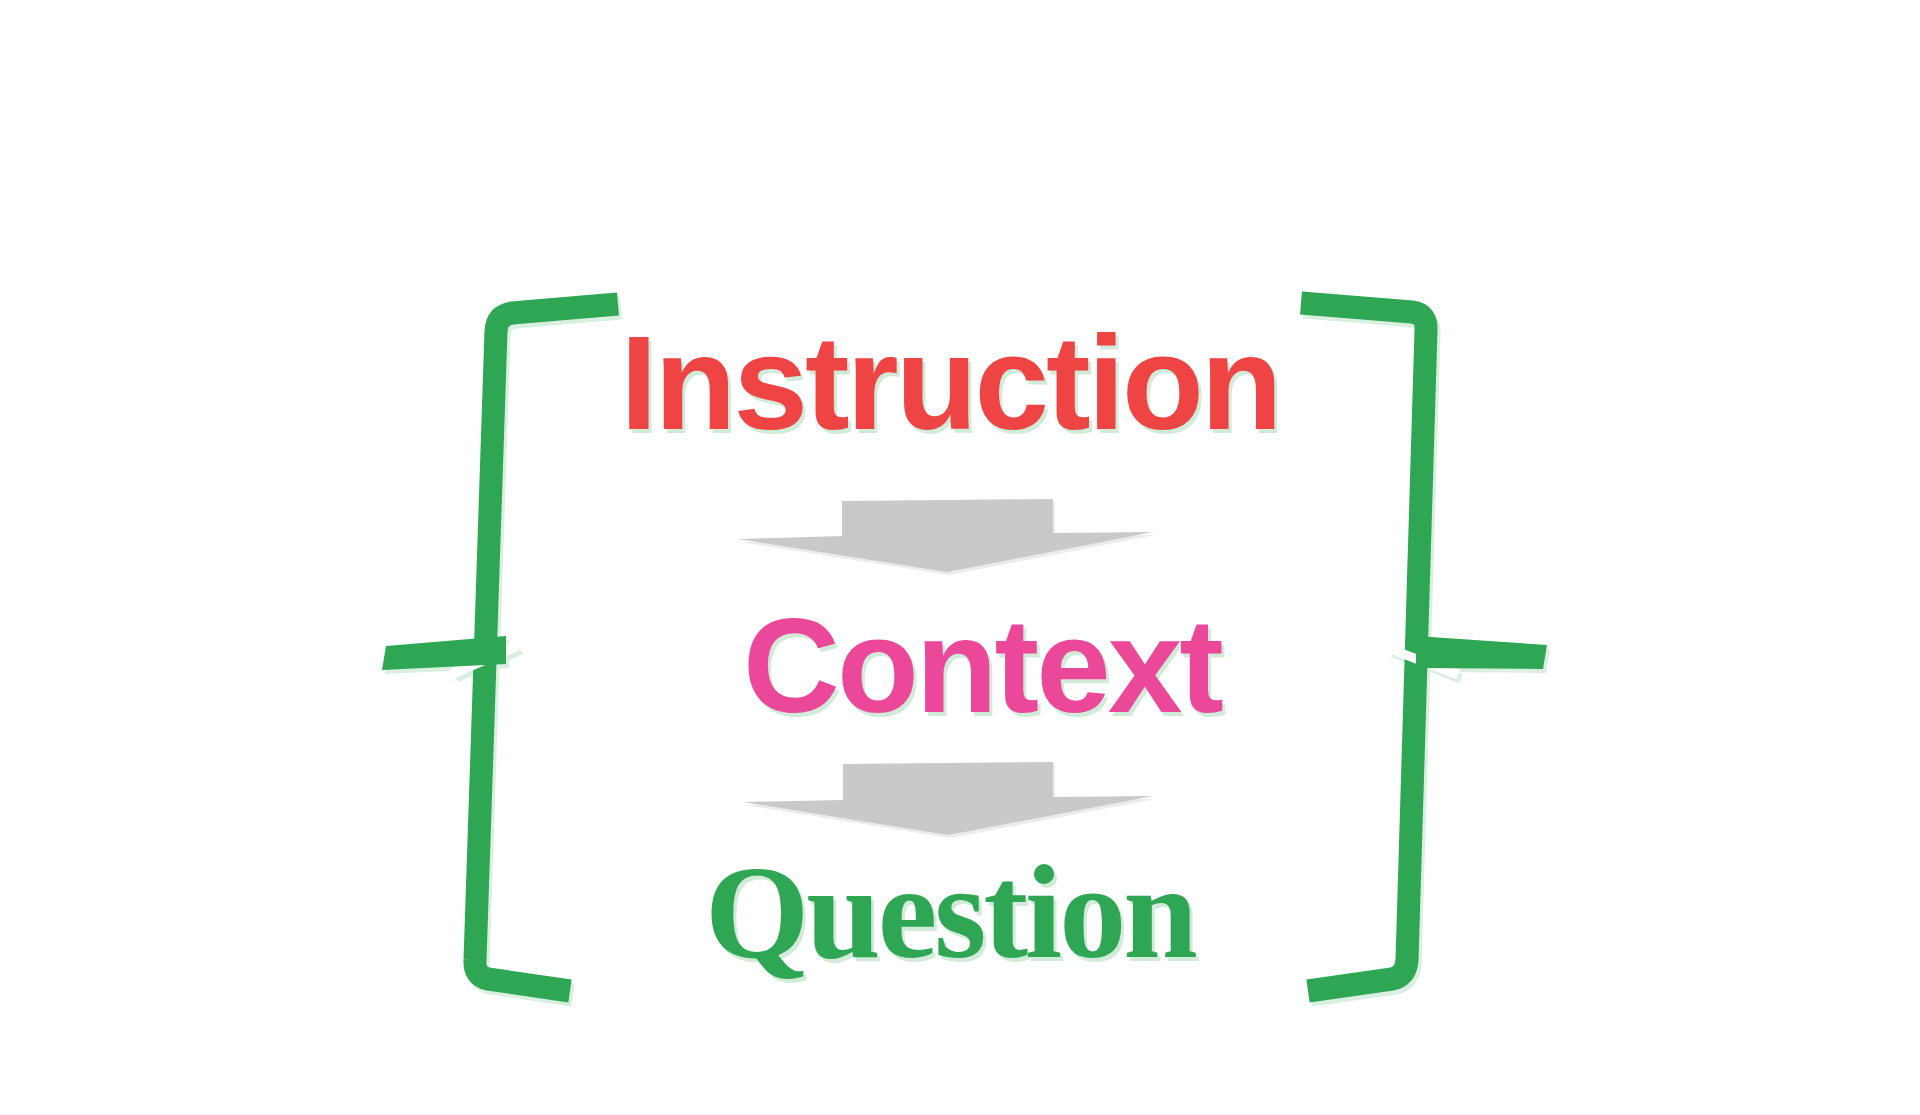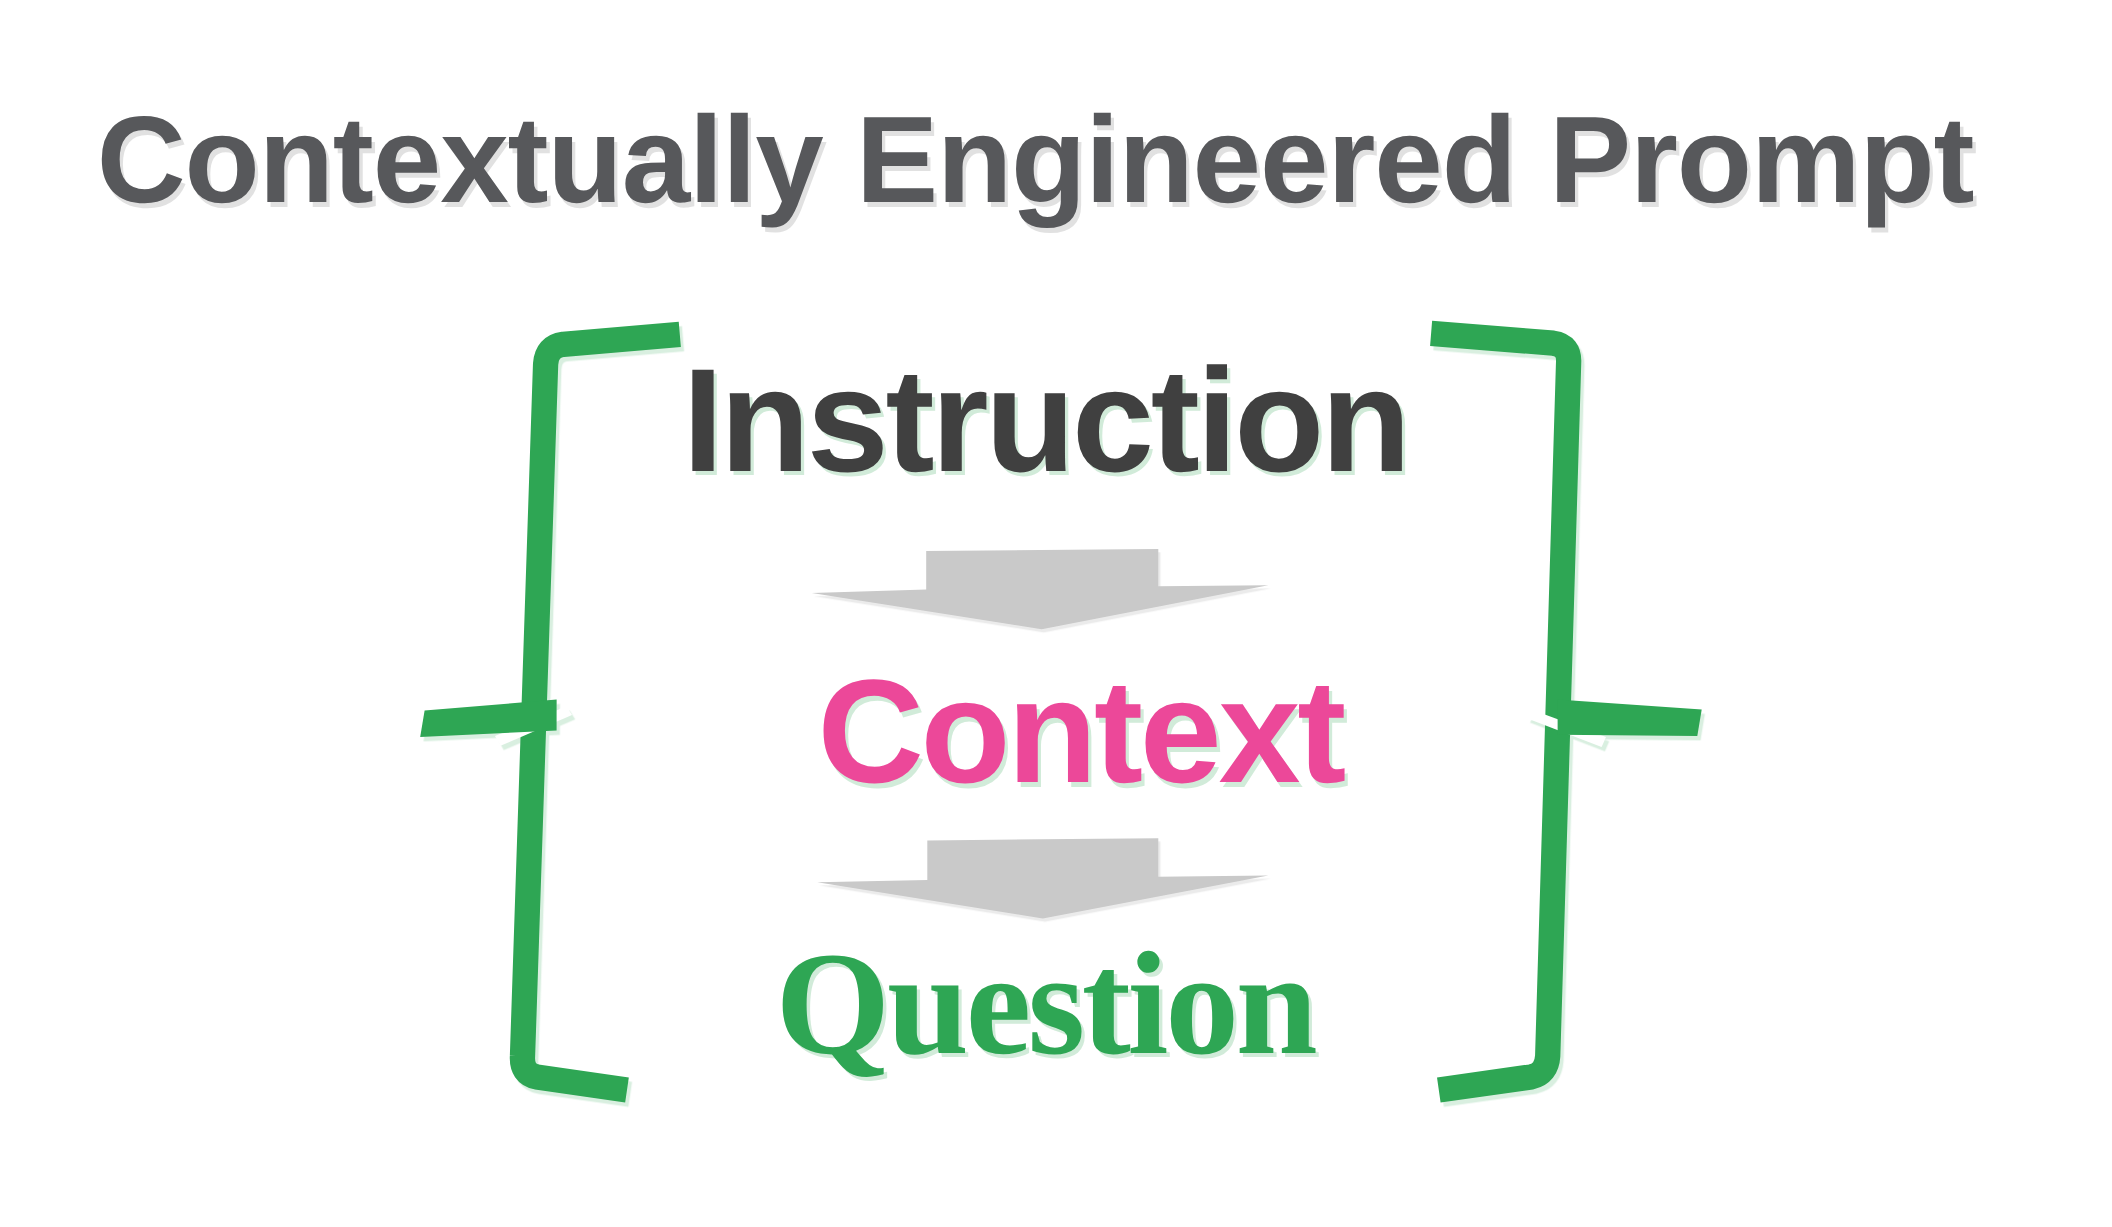--- a/index.html
+++ b/index.html
@@ -51,40 +51,39 @@
   }
   .word-instruction { top: 316px; }
   .word-context    { top: 599px; }
   .word-question   { top: 845px; }
 </style>
 </head>
 <body>
 
 <div class="canvas">
 
-  <h1 class="title" style="color: rgb(87, 88, 91);">Contextually Engineered Prompt</h1>
 
   <svg class="overlay" viewBox="0 0 1920 1115" xmlns="http://www.w3.org/2000/svg">
 
     <g class="brace">
       <path d="M 618 304 L 512 313 Q 497 315 496 331 L 475 960 Q 474 976 488 979 L 570 991" fill="none" stroke-width="23" stroke-linejoin="round" stroke="#2EA654"></path>
       <path d="M 520 650 L 455 678 L 450 669 L 515 642 Z" fill="#FFFFFF"></path>
       <path d="M 506 636 L 386 646 L 382 670 L 506 664 Z" fill="#2EA654"></path>
     </g>
 
     <g class="brace">
       <path d="M 1301 303 L 1412 312 Q 1427 314 1426 330 L 1407 960 Q 1406 976 1392 979 L 1308 991" fill="none" stroke-width="23" stroke-linejoin="round" stroke="#2EA654"></path>
       <path d="M 1392 645 L 1460 670 L 1456 679 L 1388 653 Z" fill="#FFFFFF"></path>
       <path d="M 1416 636 L 1547 645 L 1543 669 L 1416 668 Z" fill="#2EA654"></path>
     </g>
 
     <path class="arrow" d="M 842 501 L 1053 499 L 1053 533 L 1153 532 L 947 572 L 738 539 L 842 536 Z" fill="#C9C9C9"></path>
 
     <path class="arrow" d="M 843 764 L 1053 762 L 1053 797 L 1153 796 L 948 835 L 743 802 L 843 800 Z" fill="#C9C9C9"></path>
   </svg>
 
-  <div class="word word-instruction" style="color: #404040;">Instruction</div>
+  <div class="word word-instruction" style="color: #ef4444;">Instruction</div>
 
   <div class="word word-context" style="color: #ec4899; margin-left: 32px;">Context</div>
 
   <div class="word word-question" style="color: rgb(46, 166, 84); font-family: Liberation Serif, serif;">Question</div>
 
 </div>
 
 </body></html>

